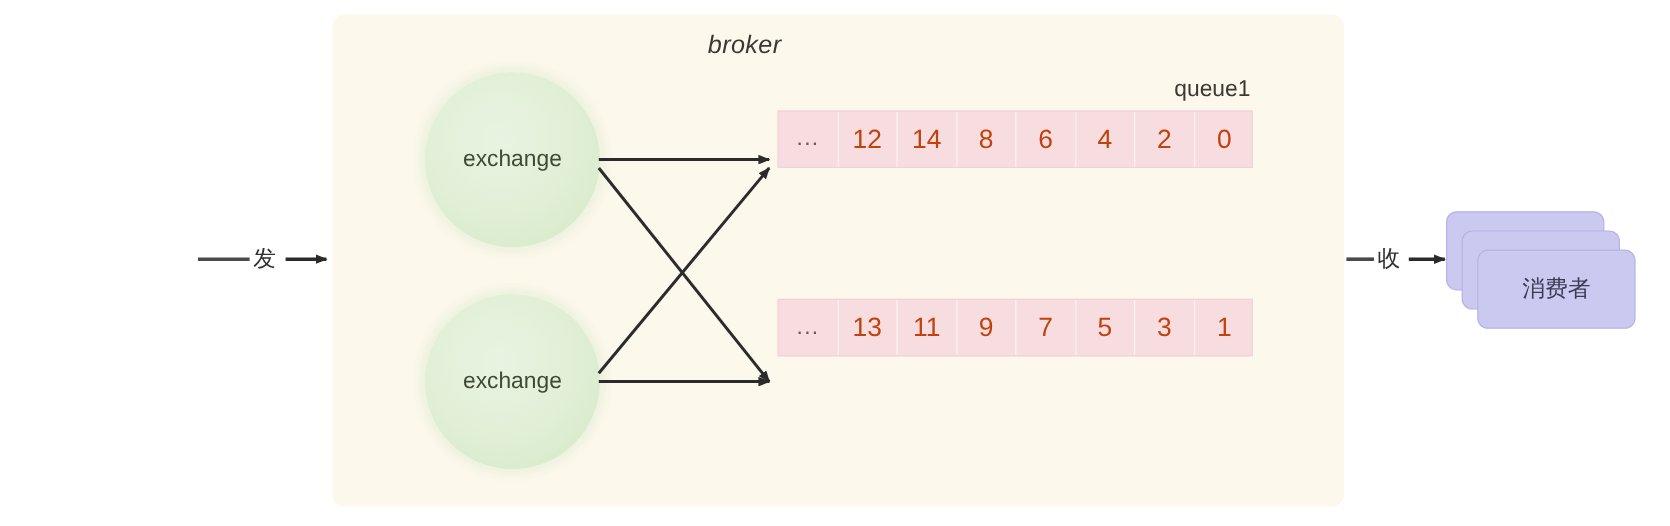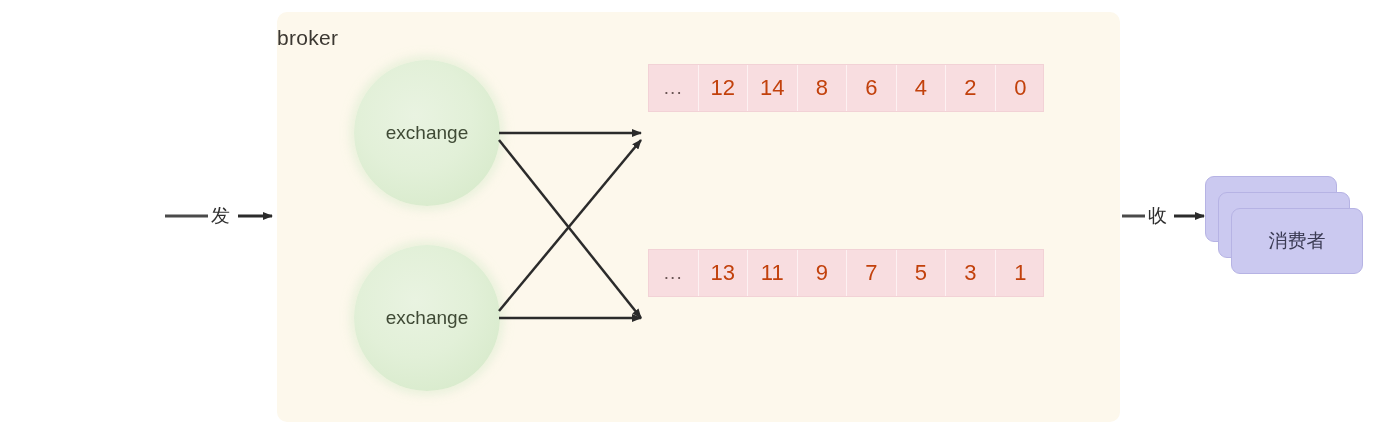--- a/index.html
+++ b/index.html
@@ -30,24 +30,25 @@
     width: 843px;
     height: 410px;
     background: #fdf8ec;
     border-radius: 10px;
   }
   #broker-title {
     position: absolute;
     left: 277px;
     top: 26px;
     width: 687px;
-    text-align: left;
+    text-align: center;
     font-size: 21px;
     color: #3c3832;
     letter-spacing: 0.3px;
+    font-style: italic;
   }
 
   
   .exchange {
     position: absolute;
     width: 146px;
     height: 146px;
     border-radius: 50%;
     background: radial-gradient(circle at 42% 38%, #e9f3e1 0%, #e2f0d8 45%, #d9ebcd 78%, #d5e9c9 100%);
     display: flex;
@@ -163,20 +164,21 @@
   </div>
 
   <div class="exchange" id="exchange-top">
     <span class="exchange-label">exchange</span>
   </div>
   <div class="exchange" id="exchange-bottom">
     <span class="exchange-label">exchange</span>
   </div>
 
   <div class="queue-wrap" id="queue1-wrap">
+    <div class="queue-title">queue1</div>
     <div class="queue-row" id="queue1-row">
         <div class="queue-cell ellipsis">...</div>
         <div class="queue-cell">12</div>
         <div class="queue-cell">14</div>
         <div class="queue-cell">8</div>
         <div class="queue-cell">6</div>
         <div class="queue-cell">4</div>
         <div class="queue-cell">2</div>
         <div class="queue-cell">0</div>
       </div>

